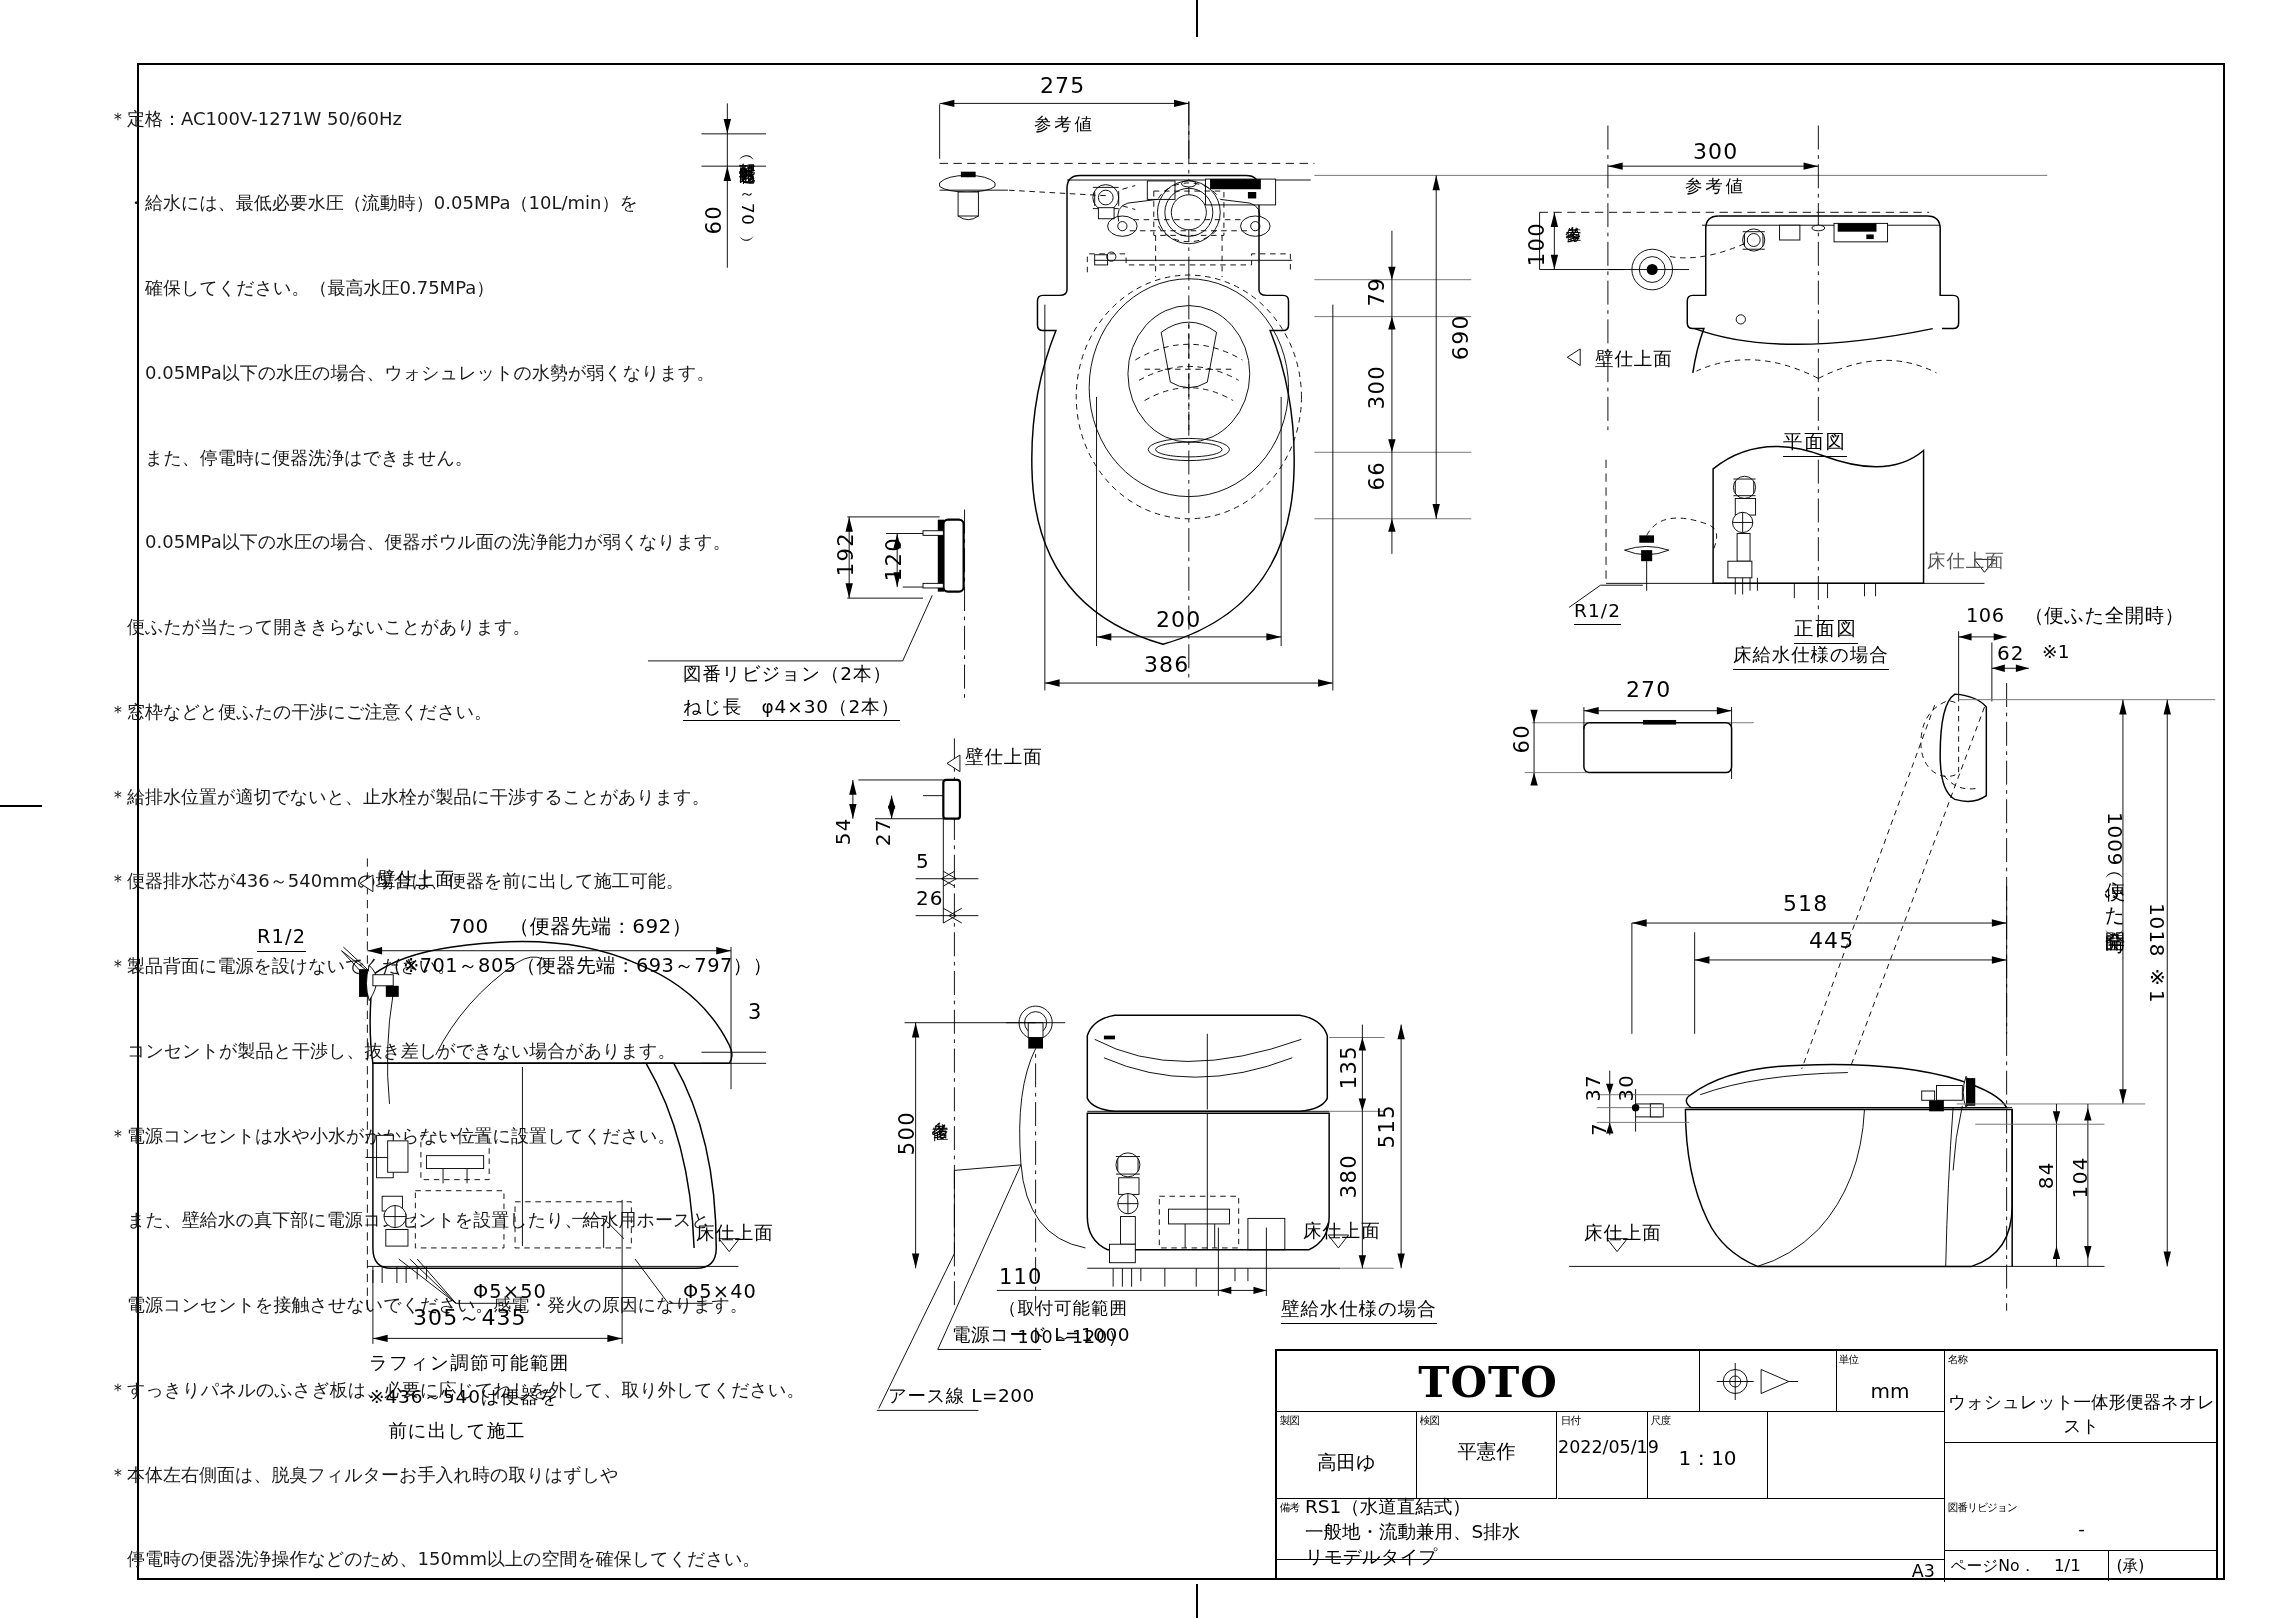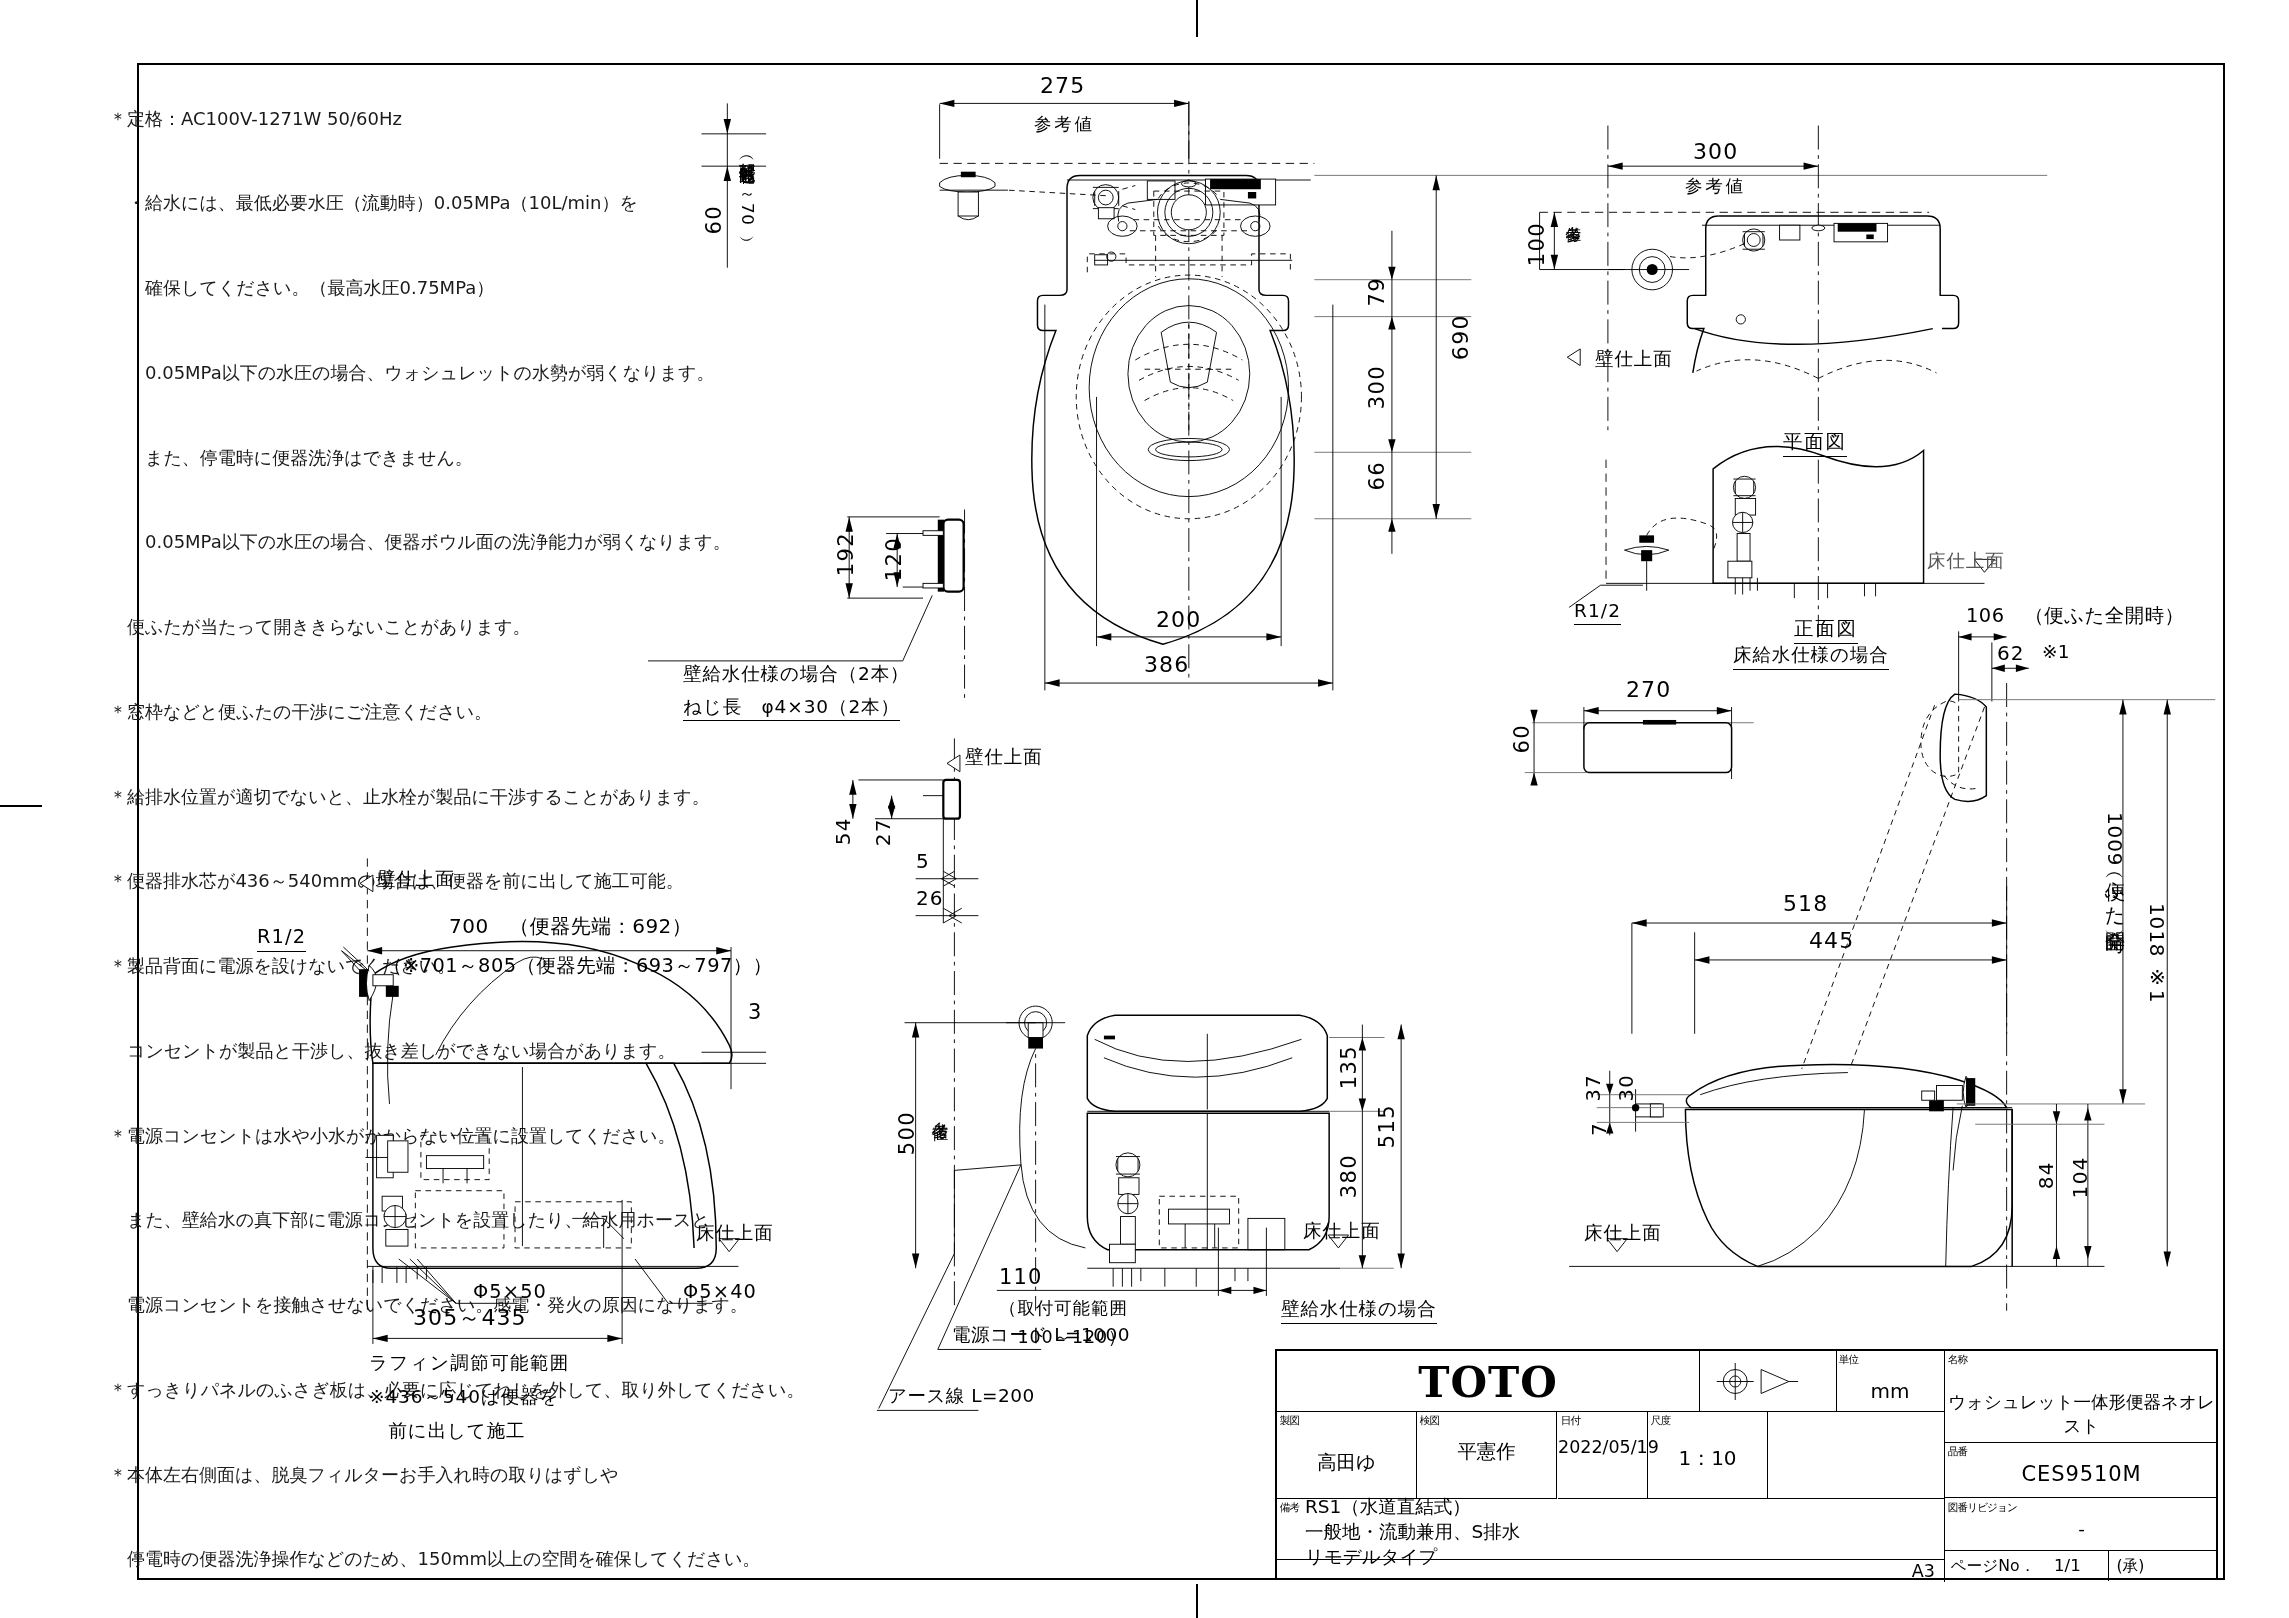--- a/index.html
+++ b/index.html
@@ -303,21 +303,21 @@
     </g>
     <g>
       <line class="ln thin" x1="972" y1="578" x2="972" y2="636"></line>
       <path class="fillk" d="M972 578 l-4 16 l8 0 z"></path>
         <path class="fillk" d="M972 636 l-4 -16 l8 0 z"></path>
     </g>
     <path class="ln thin" d="M1010 645 L978 716 L702 716"></path>
   </svg>
   <div class="txt num vert-num" style="left:832px;top:532px;font-size:21px;">192</div>
   <div class="txt num vert-num" style="left:880px;top:537px;font-size:21px;">120</div>
-  <div class="txt jp" style="left:683px;top:661px;font-size:18.5px;letter-spacing:0.9px;">壁給水仕様の場合（2本）</div>
+  <div class="txt jp" style="left:683px;top:661px;font-size:18.5px;letter-spacing:0.9px;">図番リビジョン（2本）</div>
   <div class="txt jp" style="left:683px;top:694px;font-size:18.5px;letter-spacing:0.9px;border-bottom:1.3px solid #000;">ねじ長　φ4×30（2本）</div>
 
   <svg width="2290" height="1619" viewBox="0 0 2481 1754">
     <line class="ln dash thin" x1="398" y1="930" x2="398" y2="1420"></line>
     <line class="ln thin" x1="398" y1="1372" x2="800" y2="1372"></line>
 
     <g>
       <line class="ln thin" x1="398" y1="1030" x2="792" y2="1030"></line>
       <path class="fillk" d="M398 1030 l16 -4 l0 8 z"></path>
         <path class="fillk" d="M792 1030 l-16 -4 l0 8 z"></path>
@@ -691,24 +691,20 @@
     </div>
 
     <div style="left:0;top:209px;width:668px;height:22px;border-right:1.5px solid #000;">
       <div class="abs" style="right:9.2px;top:0.9px;font-size:17.5px;">A3</div>
     </div>
 
     <div class="tbcell" style="left:668px;top:0;width:273px;height:92px;border-right:none;">
       <span class="lab">名称</span>
       <div class="val" style="top:39px;font-size:17.5px;">ウォシュレット一体形便器ネオレスト</div>
     </div>
-    <div class="tbcell" style="left:668px;top:92px;width:273px;height:55px;border-right:none;">
-      <span class="lab">品番</span>
-      <div class="val" style="top:18.5px;font-size:21px;letter-spacing:0.9px;">CES9510M</div>
-    </div>
     <div class="tbcell" style="left:668px;top:148px;width:273px;height:52px;border-right:none;">
       <span class="lab">図番リビジョン</span>
       <div class="val" style="top:18.5px;font-size:18.5px;">-</div>
     </div>
     <div class="tbcell" style="left:668px;top:199px;width:164px;height:31px;border-bottom:none;">
       <div class="abs" style="left:5.5px;top:5.5px;font-size:15.7px;">ページNo．</div>
       <div class="abs" style="left:109px;top:5.5px;font-size:16.6px;">1/1</div>
     </div>
     <div style="left:832px;top:199px;width:109px;height:31px;">
       <div class="abs" style="left:7.4px;top:5.5px;font-size:15.7px;">(承)</div>

